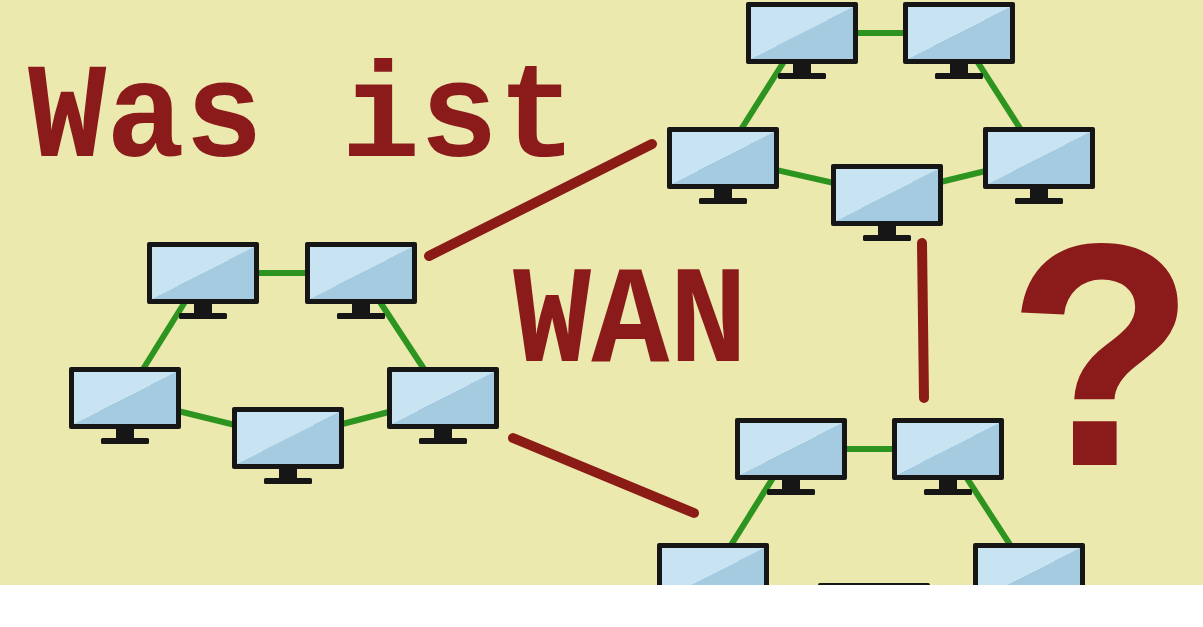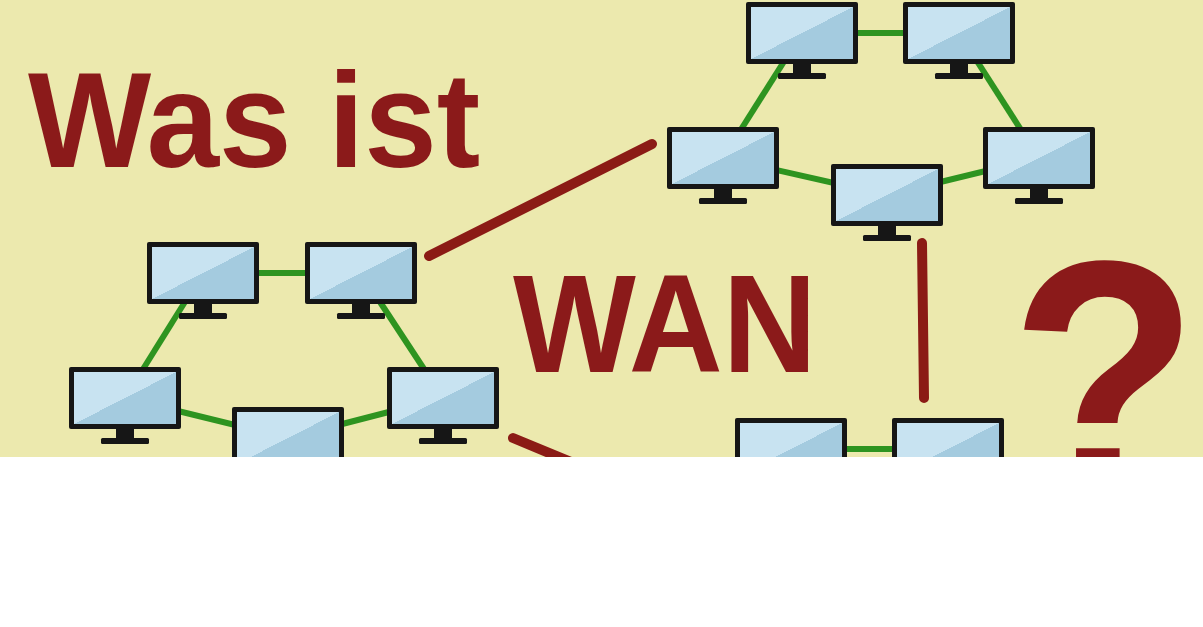--- a/index.html
+++ b/index.html
@@ -1,21 +1,21 @@
 <!DOCTYPE html>
 <html><head>
 <meta charset="utf-8">
 <style>
   html,body{margin:0;padding:0;}
   #canvas{
     position:relative;
-    width:1203px;height:457px;
+    width:1203px;height:585px;
     overflow:hidden;
     background:#ece9ae;
-    font-family:Liberation Sans, sans-serif;
+    font-family:Liberation Mono, monospace;
   }
   #network-svg{position:absolute;left:0;top:0;}
   .big-text{
     position:absolute;
     font-weight:700;
     color:#8b1a1a;
     line-height:1;
     white-space:nowrap;
     transform-origin:left top;
   }

